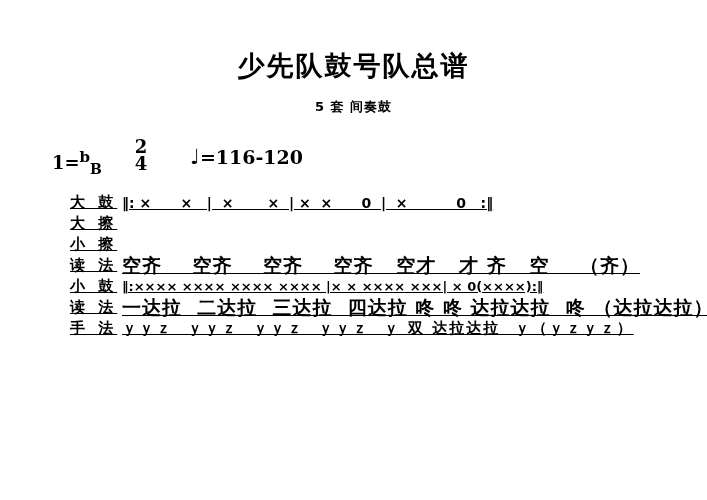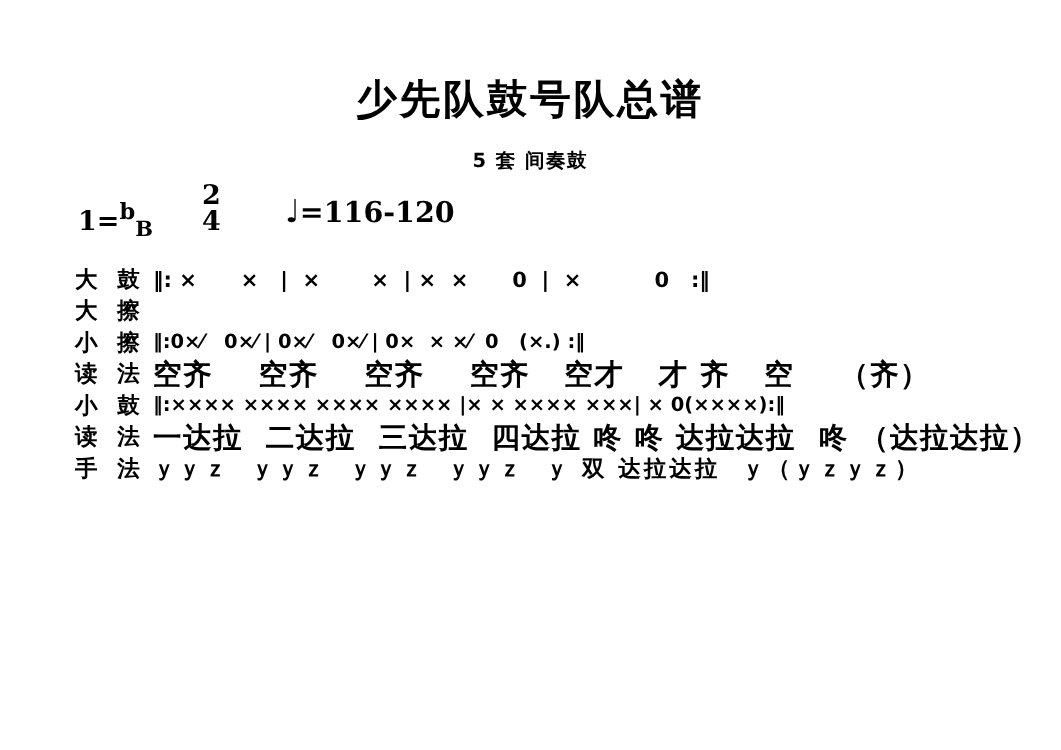--- a/index.html
+++ b/index.html
@@ -31,20 +31,21 @@
   .subtitle {
     text-align: center;
     font-size: 13px;
     font-weight: bold;
     margin-top: 14px;
     letter-spacing: 1px;
   }
   .meta-row {
     position: relative;
     height: 54px;
+    margin-top: 16px;
     padding-left: 24px;
   }
   .keysig {
     position: absolute;
     left: 52px;
     top: 16px;
     font-size: 18px;
     font-weight: bold;
     font-family: "DejaVu Serif", serif;
   }
@@ -83,21 +84,22 @@
     font-family: "DejaVu Serif", serif;
     white-space: nowrap;
   }
   .tempo .note {
     font-size: 21px;
   }
 
   .score {
     position: relative;
     margin-top: 6px;
-    padding-left: 50px;
+    padding-left: 70px;
+    text-decoration: underline;
   }
   .staff-row {
     display: flex;
     align-items: center;
     height: 21px;
     white-space: nowrap;
   }
   .label {
     width: 52px;
     flex: 0 0 52px;
@@ -157,21 +159,20 @@
       <div class="music">‖: ×      ×   |  ×       ×  | ×  ×      0  |  ×          0   :‖</div>
     </div>
 
     <div class="staff-row">
       <div class="label">大 擦</div>
       <div class="music"></div>
     </div>
 
     <div class="staff-row">
       <div class="label">小 擦</div>
-      <div class="music small">‖:0×⁄   0×⁄ | 0×⁄   0×⁄ | 0×  × ×⁄  0   (×.) :‖</div>
     </div>
 
     <div class="staff-row">
       <div class="label">读 法</div>
       <div class="music reading">空齐    空齐    空齐    空齐   空才   才 齐   空    （齐）</div>
     </div>
 
     <div class="staff-row">
       <div class="label">小 鼓</div>
       <div class="music small">‖:×××× ×××× ×××× ×××× |× × ×××× ×××| × 0(××××):‖</div>

